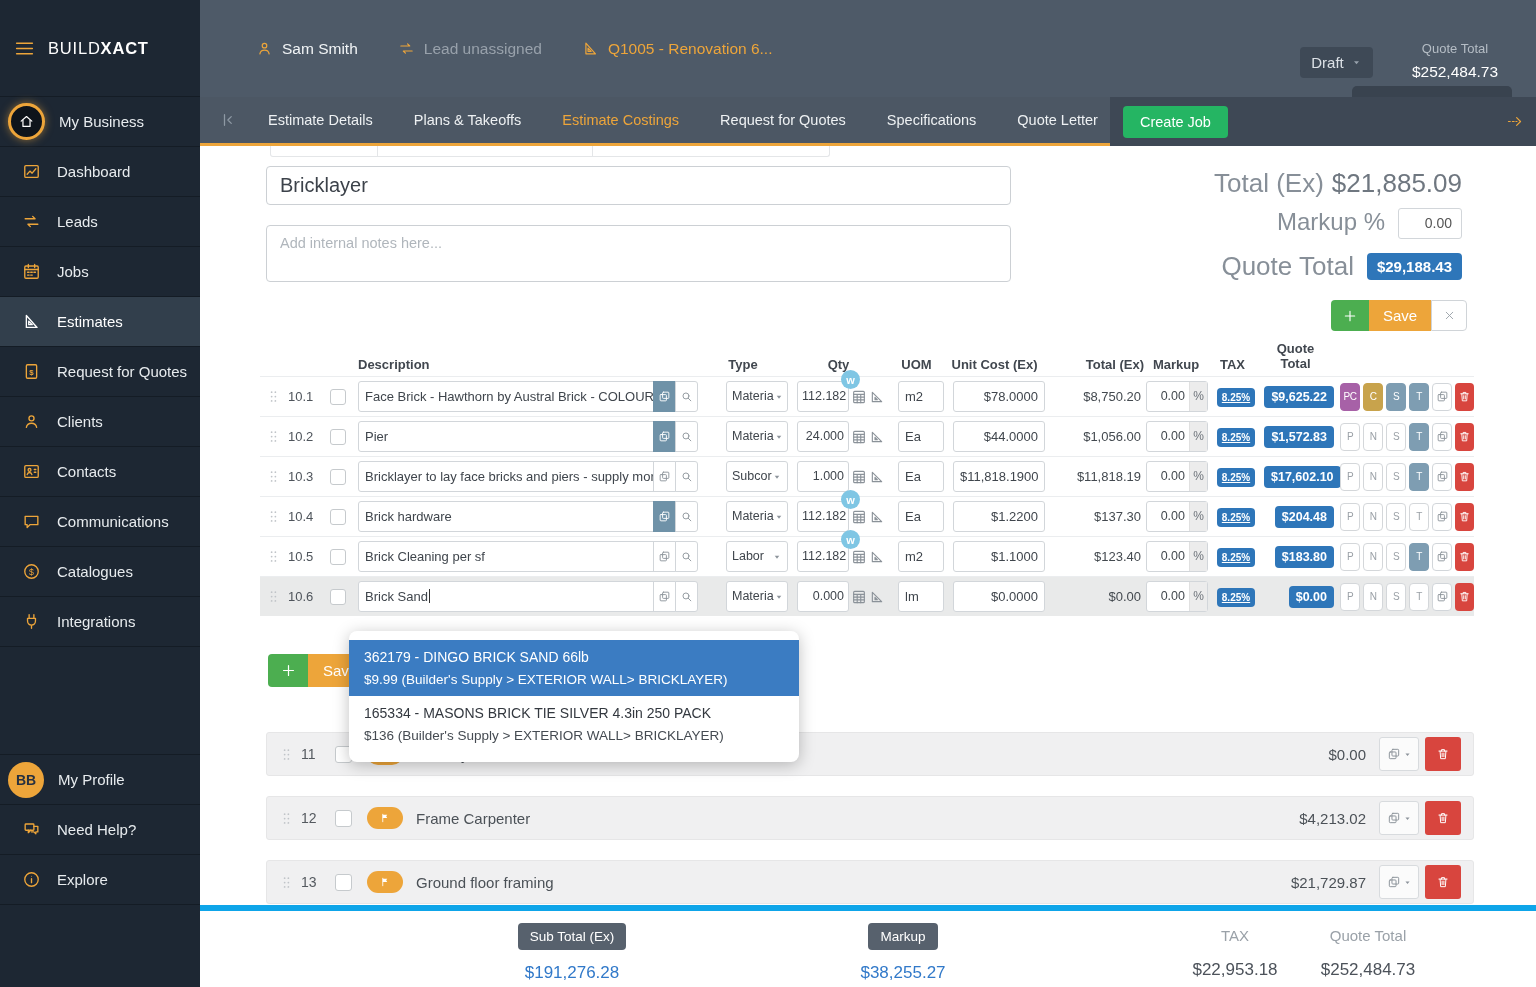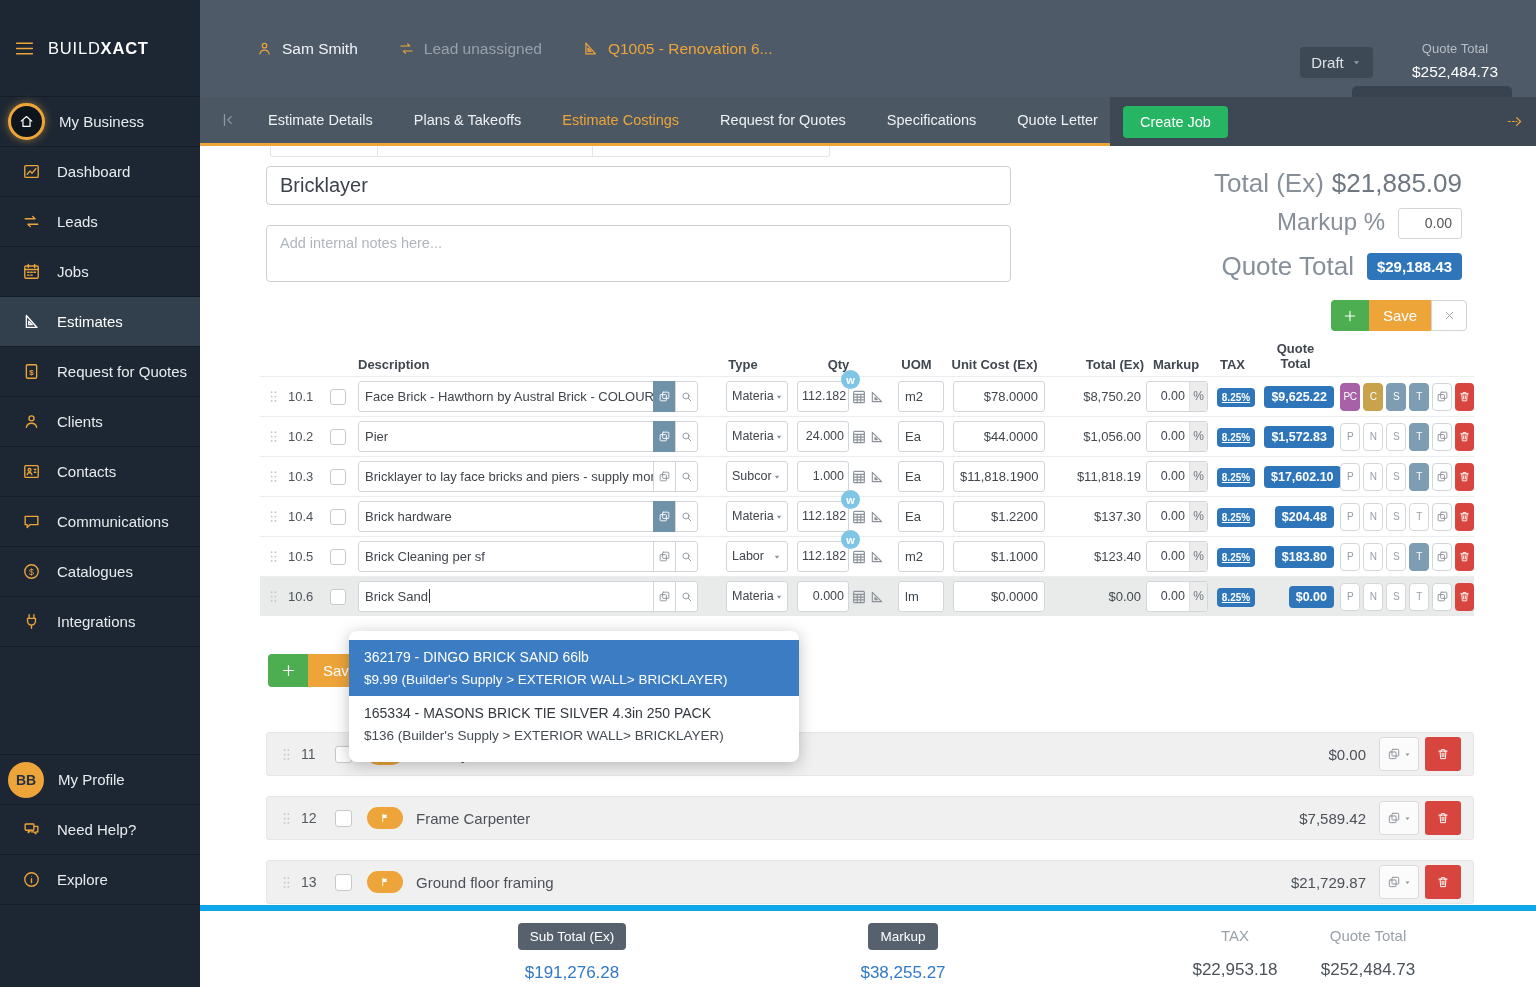--- a/index.html
+++ b/index.html
@@ -1046,21 +1046,21 @@
     <span class="sec-num">12</span>
     <span class="sec-check"></span>
     <span class="sec-pill">
           <svg class="ic " viewBox="0 0 24 24" fill="none" stroke="currentColor" stroke-width="1.7" stroke-linecap="round" stroke-linejoin="round">
             <path d="M7.5 4.5v15"></path>
             <path d="M7.5 5.5h9l-2.2 3.2 2.2 3.3h-9z" fill="currentColor" stroke="none"></path>
           </svg>
         </span>
     <span class="sec-label">Frame Carpenter</span>
     <div class="sec-right">
-      <span class="sec-total">$7,589.42</span>
+      <span class="sec-total">$4,213.02</span>
       <button class="sec-copy">
             <svg class="ic " viewBox="0 0 24 24" fill="none" stroke="currentColor" stroke-width="1.7" stroke-linecap="round" stroke-linejoin="round">
               <rect x="8.5" y="4" width="11.5" height="11.5" rx="1.5"></rect>
               <rect x="4" y="8.5" width="11.5" height="11.5" rx="1.5"></rect>
             </svg>
             <svg class="ic cr" viewBox="0 0 24 24" fill="none" stroke="currentColor" stroke-width="1.7" stroke-linecap="round" stroke-linejoin="round">
               <path d="M6.5 9h11L12 16z" fill="currentColor" stroke="none"></path>
             </svg>
           </button>
       <button class="sec-trash">

